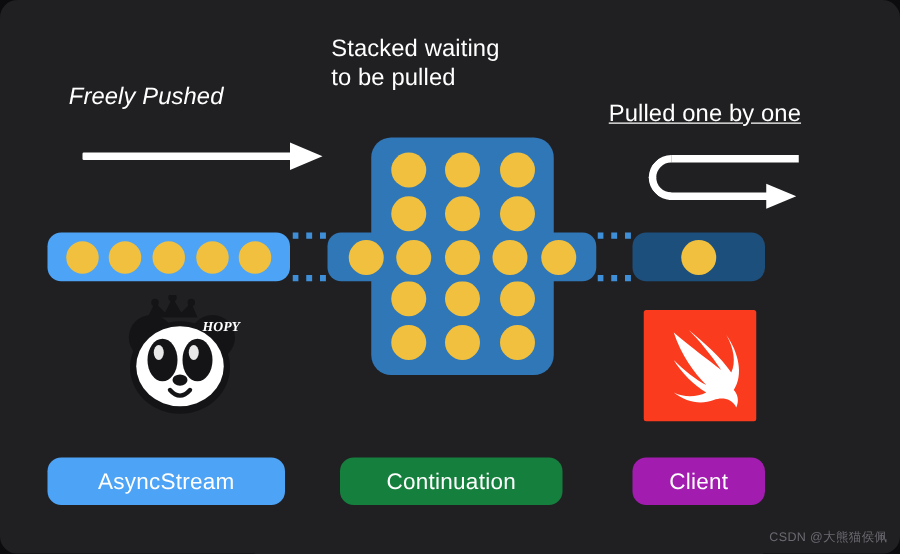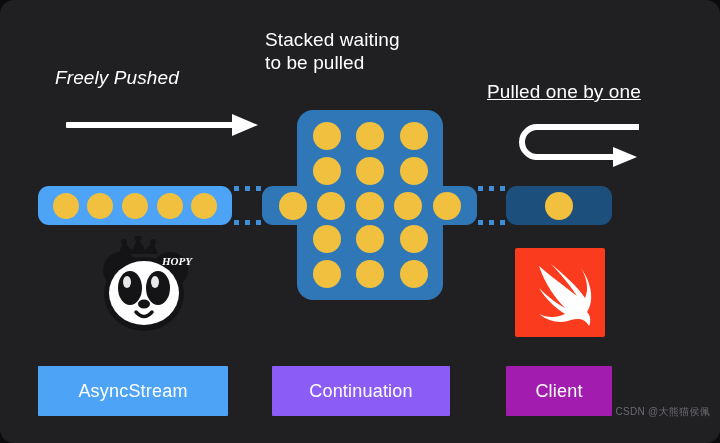--- a/index.html
+++ b/index.html
@@ -134,31 +134,31 @@
   }
 
   
   .swift{
     position:absolute;left:515px;top:248px;width:90px;height:89px;
     background:#fa3b1d;border-radius:2px;
   }
 
   
   .label{
-    position:absolute;height:50px;border-radius:1px;
+    position:absolute;height:38px;border-radius:11px;
     display:flex;align-items:center;justify-content:center;
     color:#ffffff;font-size:18px;letter-spacing:.2px;
   }
   #label-asyncstream{left:38px; top:366px;width:190px;background:#4da3f5;}
-  #label-continuation{left:272px;top:366px;width:178px;background:#8b5cf6;}
+  #label-continuation{left:272px;top:366px;width:178px;background:#15803d;}
   #label-client{left:506px;top:366px;width:106px;background:#a21caf;}
 
   
   .watermark{
-    position:absolute;right:10px;bottom:24px;
+    position:absolute;right:10px;bottom:6px;
     color:#6a6a70;font-size:10px;letter-spacing:.3px;
   }
 </style>
 </head>
 <body>
 
 <div class="canvas">
 
   <div class="caption" id="cap-left">Freely Pushed</div>
   <div class="caption" id="cap-center">Stacked waiting

